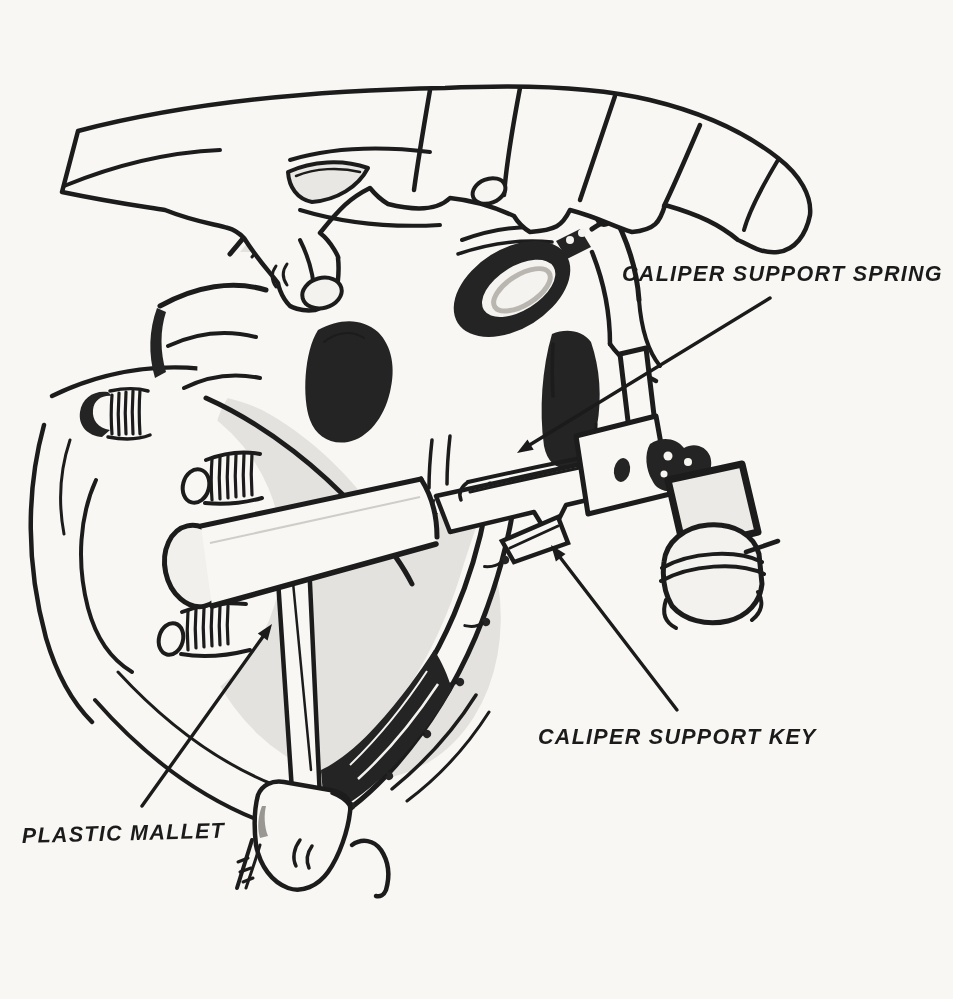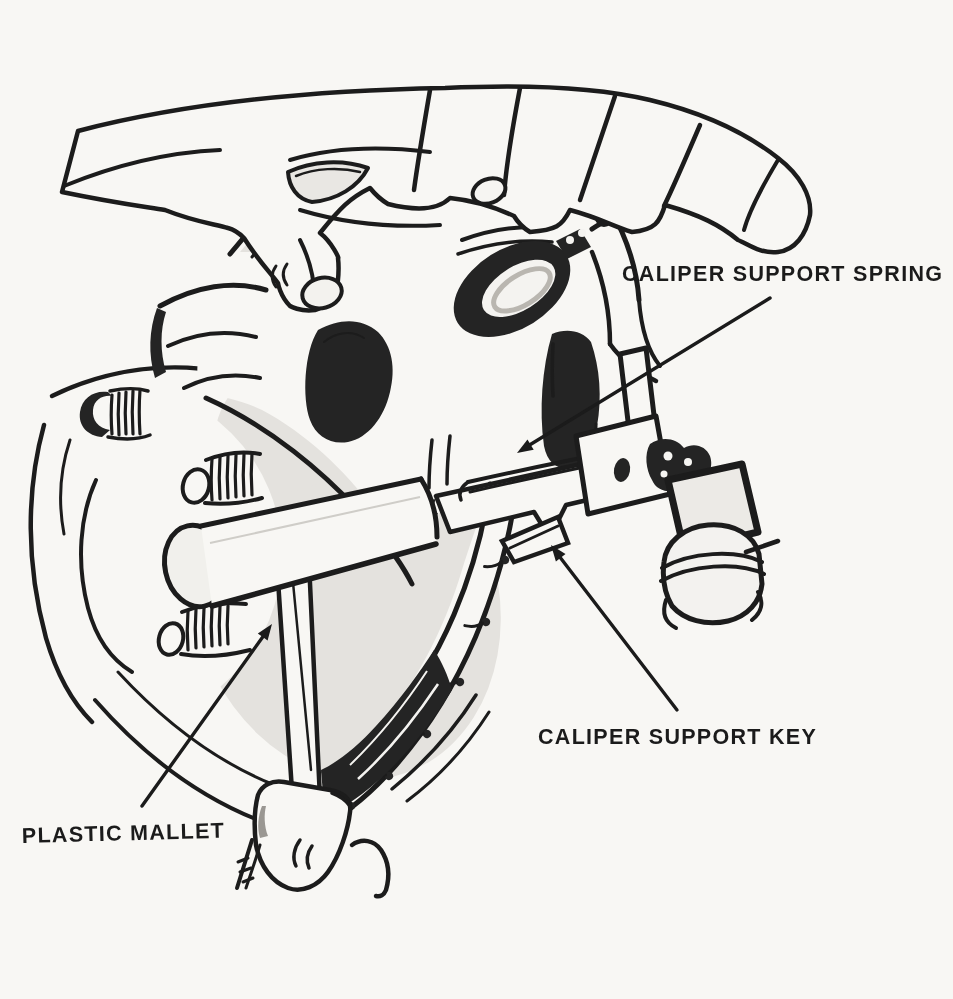--- a/index.html
+++ b/index.html
@@ -3,20 +3,21 @@
 <meta charset="utf-8">
 <style>
   :root{
     --ink:#1c1c1c; --paper:#f8f7f4; --wash:#e4e2de; --dark:#242424;
   }
   html,body{margin:0;padding:0;background:#fff;}
   #stage{
     position:relative;width:953px;height:999px;overflow:hidden;
     background:var(--paper);
     font-family:"Liberation Sans", sans-serif;
+    font-style:italic;
   }
   svg{position:absolute;left:0;top:0;}
   .s{stroke:var(--ink);fill:none;stroke-linecap:round;stroke-linejoin:round;}
   .f{fill:var(--paper);}
   .d{fill:var(--dark);stroke:none;}
   .w{fill:var(--wash);stroke:none;}
   .lbl{
     font-family:"Liberation Sans", sans-serif;
     font-weight:700;font-size:21.5px;letter-spacing:1.3px;
     fill:#1b1b1b;

